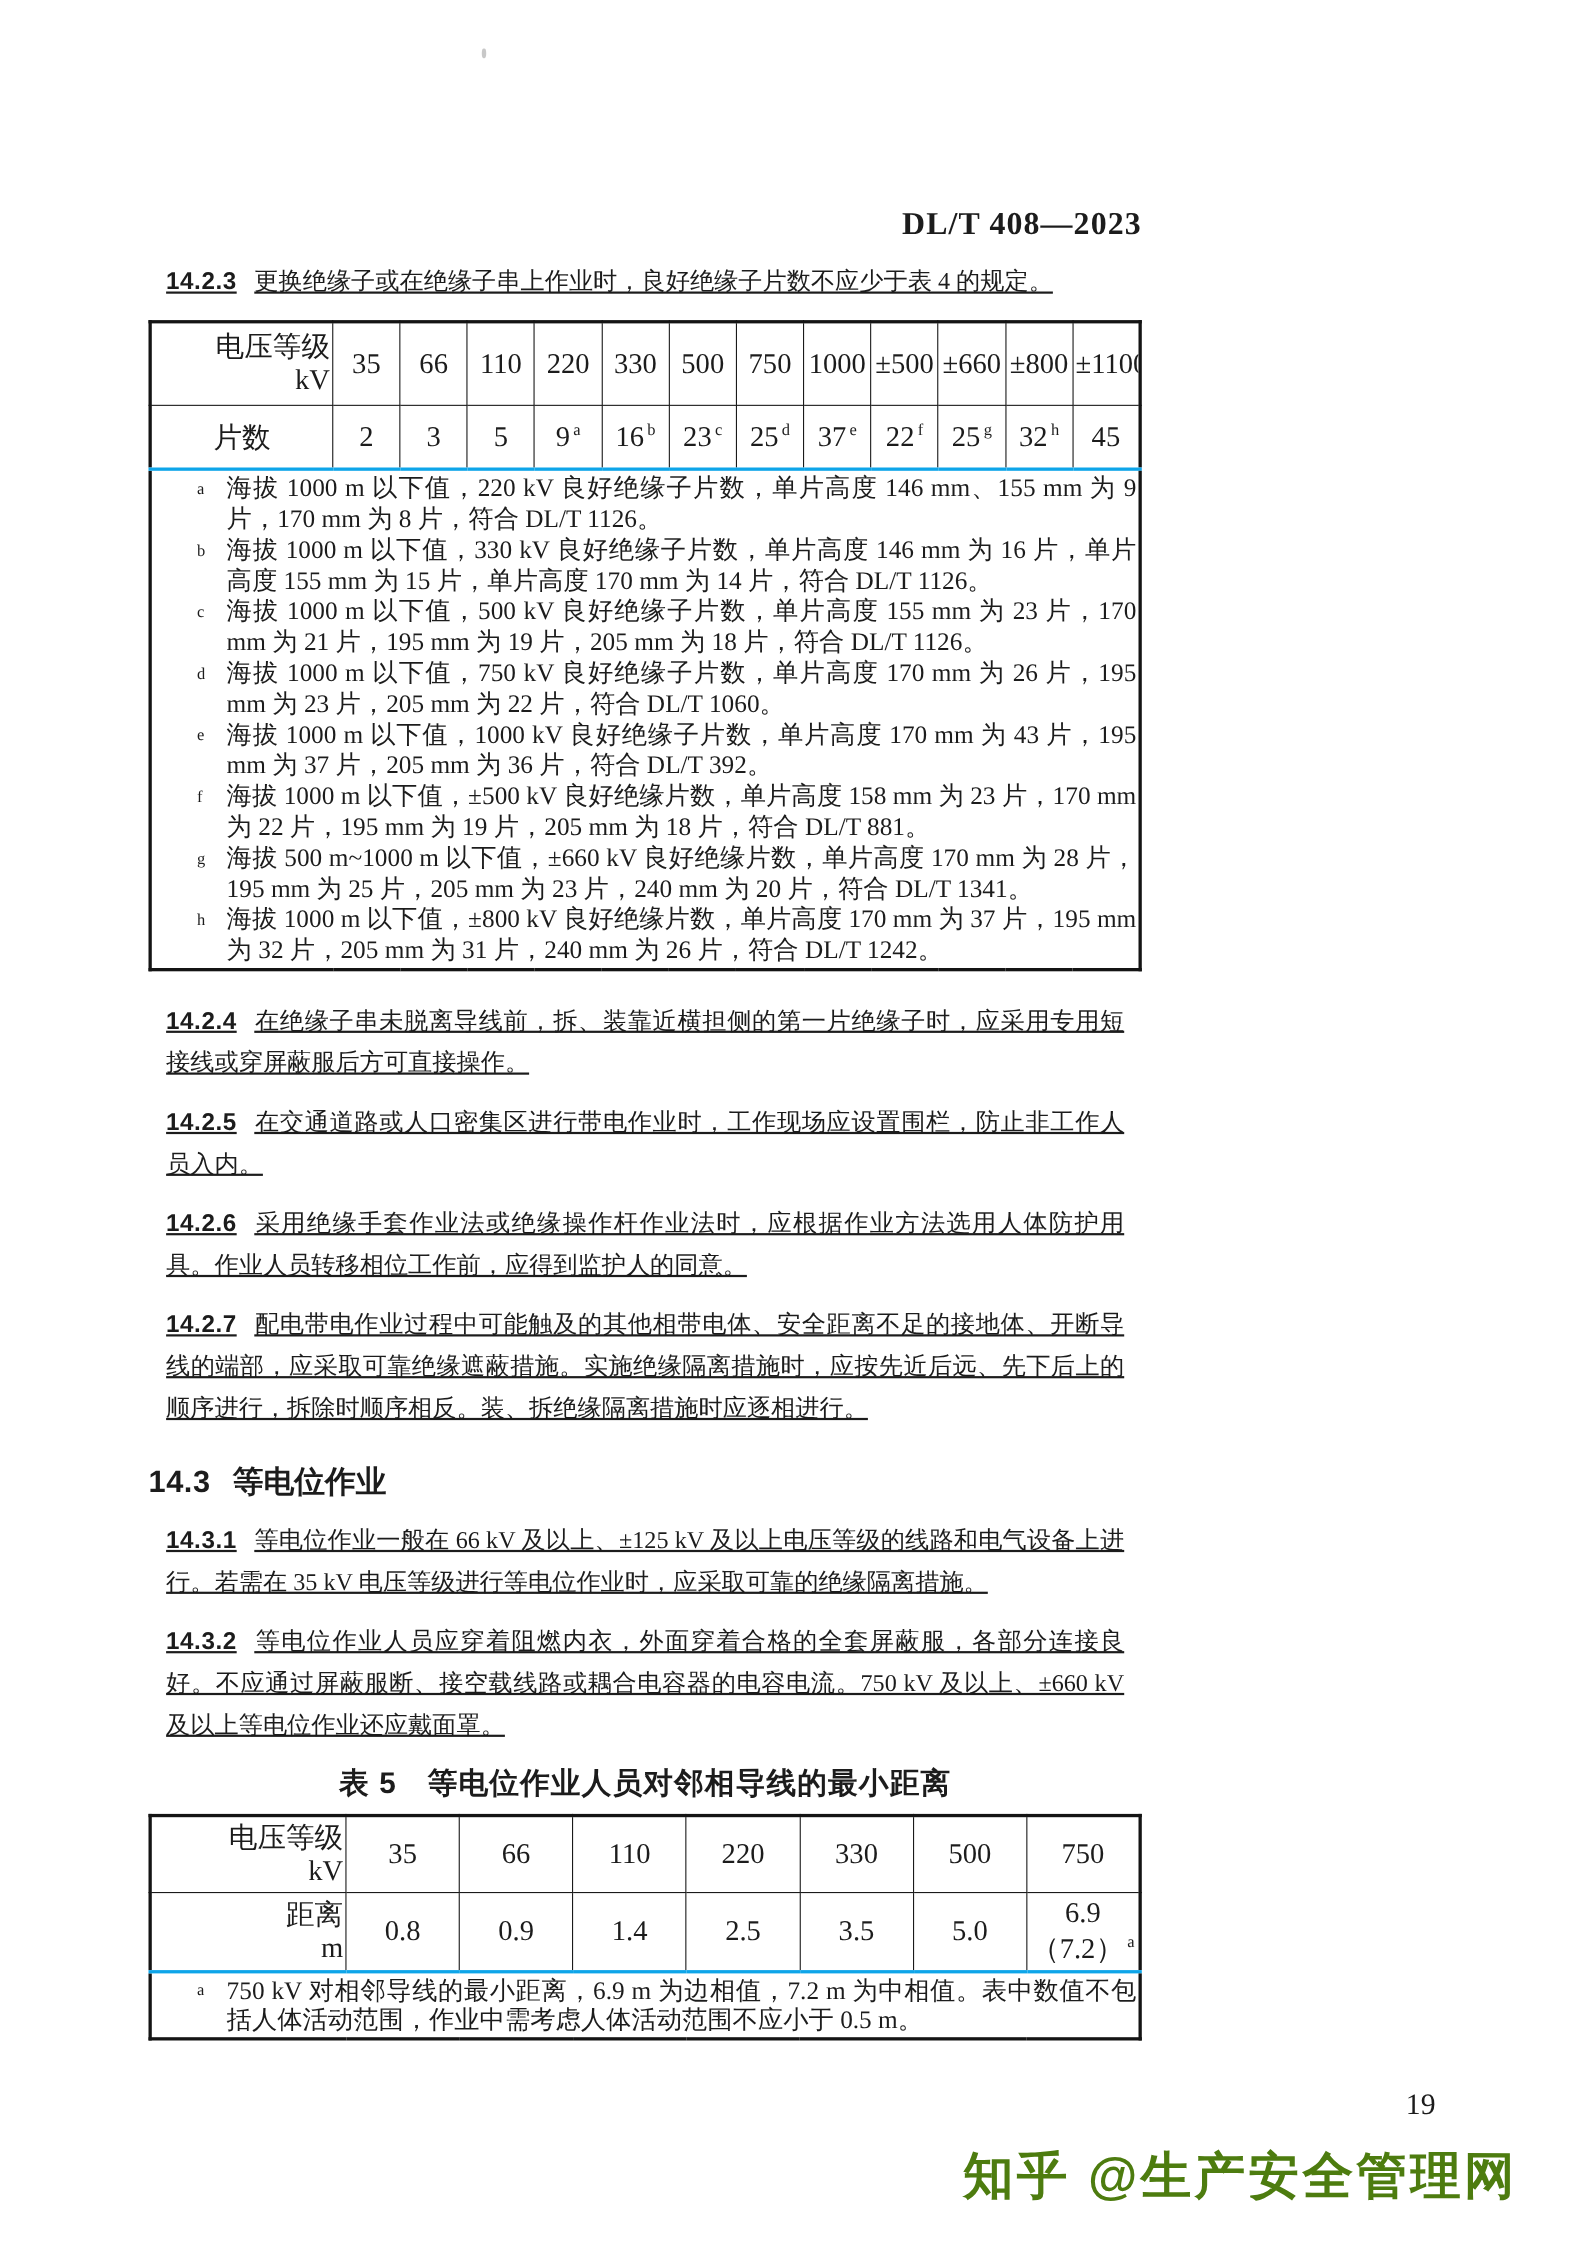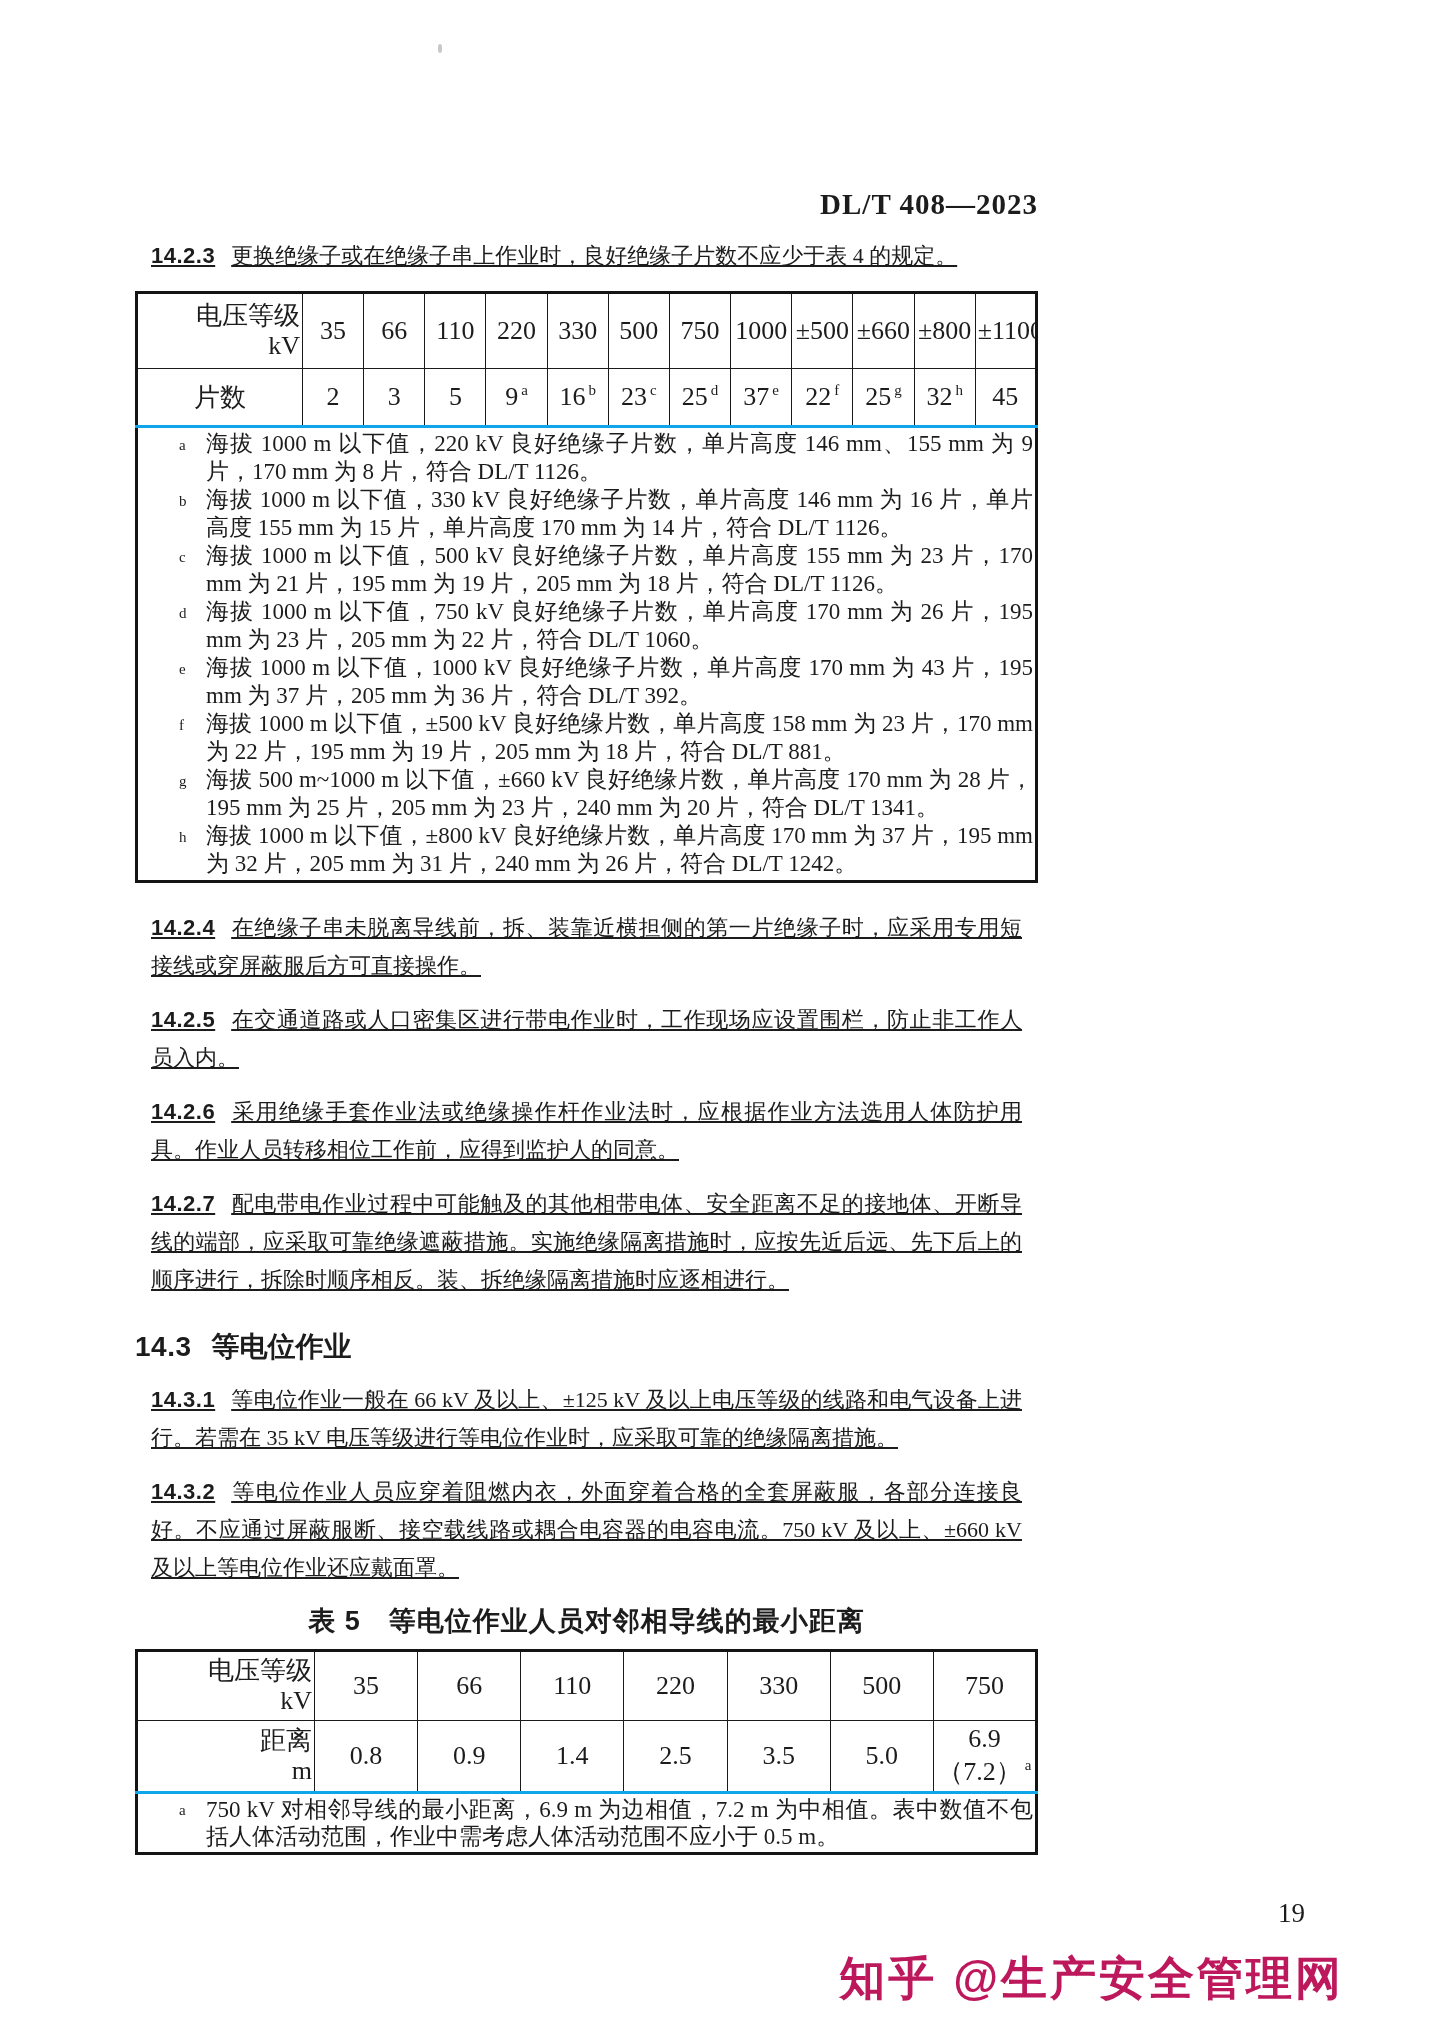--- a/index.html
+++ b/index.html
@@ -1,19 +1,20 @@
 <!DOCTYPE html>
 <html><head>
 <meta charset="utf-8">
 <style>
   html,body { margin:0; padding:0; background:#ffffff; }
   .page {
     position:relative; width:1360px; height:2037px; background:#ffffff;
     overflow:hidden; color:#1c1c1c;
     font-family:"Liberation Serif","DejaVu Serif",serif;
+    padding-left:36px;
   }
   .content { position:absolute; left:135px; top:188px; width:903px; }
 
   .doc-header {
     text-align:right; font-weight:bold; font-size:29px; letter-spacing:1px;
     font-family:"Liberation Serif","DejaVu Serif",serif; margin-bottom:14px;
   }
 
   p.body { margin:16px; font-size:22px; line-height:38px; text-align:justify;text-decoration:underline; }
   .mt14 { margin-top:14px !important; }
@@ -60,21 +61,21 @@
     font-family:"Liberation Serif","DejaVu Serif",serif;
   }
   .t5 .fn { line-height:27px; }
 
   .pagenum {
     position:absolute; left:1278px; top:1898px; font-size:27px;
     font-family:"Liberation Serif","DejaVu Serif",serif;
   }
   .watermark {
     position:absolute; right:16px; top:1948px; font-size:46px; font-weight:bold;
-    color:#be185d; letter-spacing:3px;
+    color:#4d7c0f; letter-spacing:3px;
     font-family:"Liberation Sans","DejaVu Sans",sans-serif; white-space:nowrap;
   }
   .artifact-dot {
     position:absolute; left:438px; top:44px; width:4px; height:9px;
     background:#9a9a9a; opacity:0.55; border-radius:45%;
   }
 </style>
 </head>
 <body>
 

